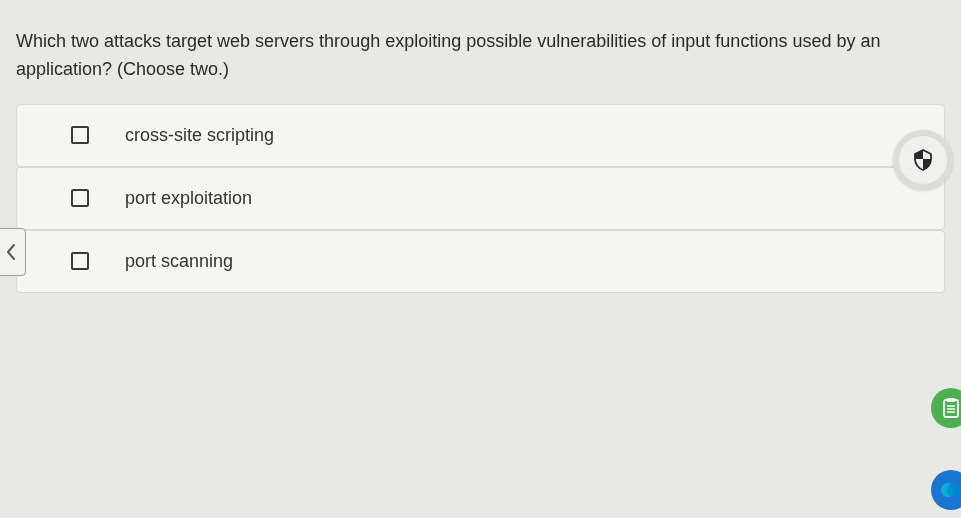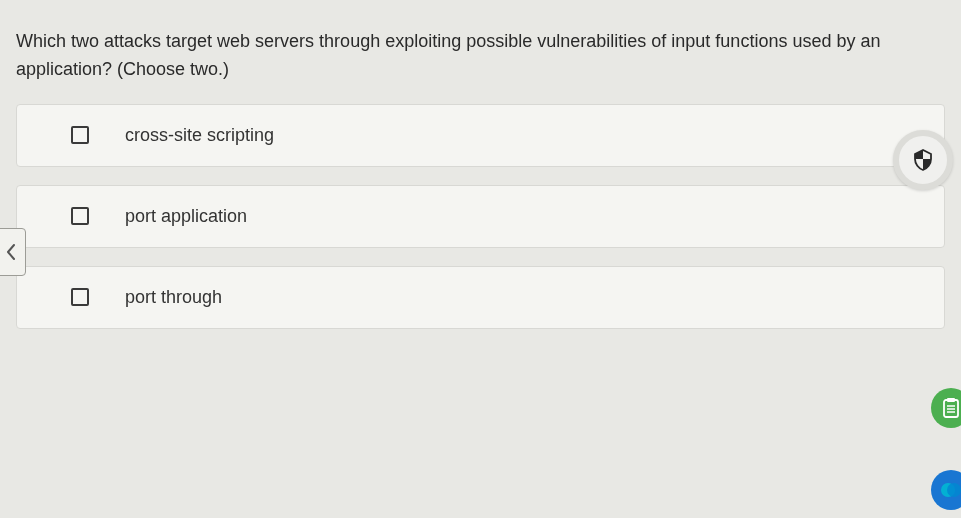--- a/index.html
+++ b/index.html
@@ -21,21 +21,20 @@
       color: #2a2a2a;
       line-height: 1.55;
     }
     .options-container {
       padding: 0 16px 0 16px;
     }
     .option-row {
       background: #f5f5f2;
       border: 1px solid #d8d8d4;
       border-radius: 4px;
-      margin-bottom: 18px;
       padding: 20px 24px;
       display: flex;
       align-items: center;
       gap: 36px;
       cursor: pointer;
     }
     .checkbox {
       width: 18px;
       height: 18px;
       border: 2.5px solid #3a3a3a;
@@ -104,25 +103,25 @@
 
 <div class="question-text">Which two attacks target web servers through exploiting possible vulnerabilities of input functions used by an application? (Choose two.)</div>
 
 <div class="options-container">
   <div class="option-row">
     <div class="checkbox"></div>
     <div class="option-label">cross-site scripting</div>
   </div>
   <div class="option-row">
     <div class="checkbox"></div>
-    <div class="option-label">port application</div>
+    <div class="option-label">port exploitation</div>
   </div>
   <div class="option-row">
     <div class="checkbox"></div>
-    <div class="option-label">port through</div>
+    <div class="option-label">port scanning</div>
   </div>
 </div>
 
 <div class="shield-badge">
   <svg width="24" height="24" viewBox="0 0 24 24">
     <path d="M12 2 L4 6 L4 11 C4 16 7.5 20.5 12 22 C16.5 20.5 20 16 20 11 L20 6 Z" fill="none" stroke="#2a2a2a" stroke-width="1.8"></path>
     <path d="M12 2 L12 22 M4 11 L20 11" stroke="none"></path>
     <path d="M12 2 L4 6 L4 11 L12 11 Z" fill="#2a2a2a"></path>
     <path d="M12 11 L20 11 L20 11 C20 16 16.5 20.5 12 22 Z" fill="#2a2a2a"></path>
   </svg>

